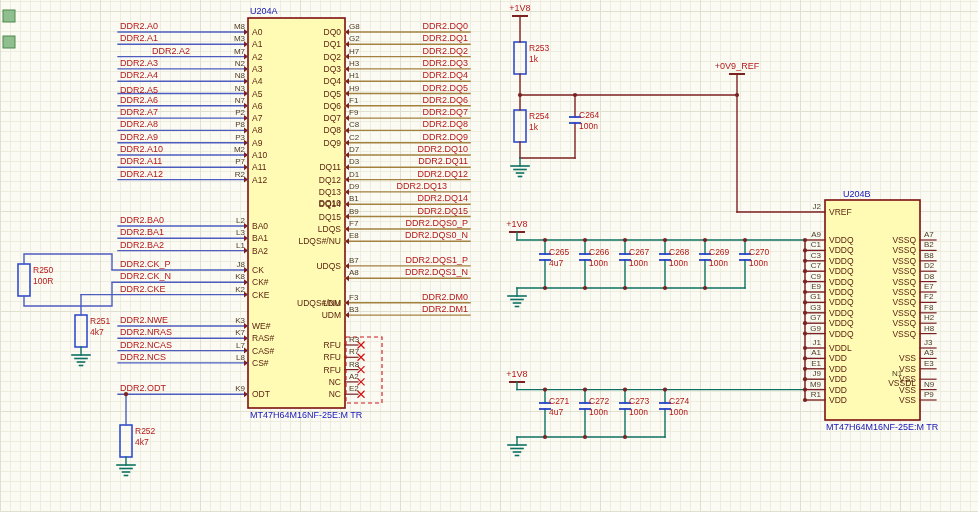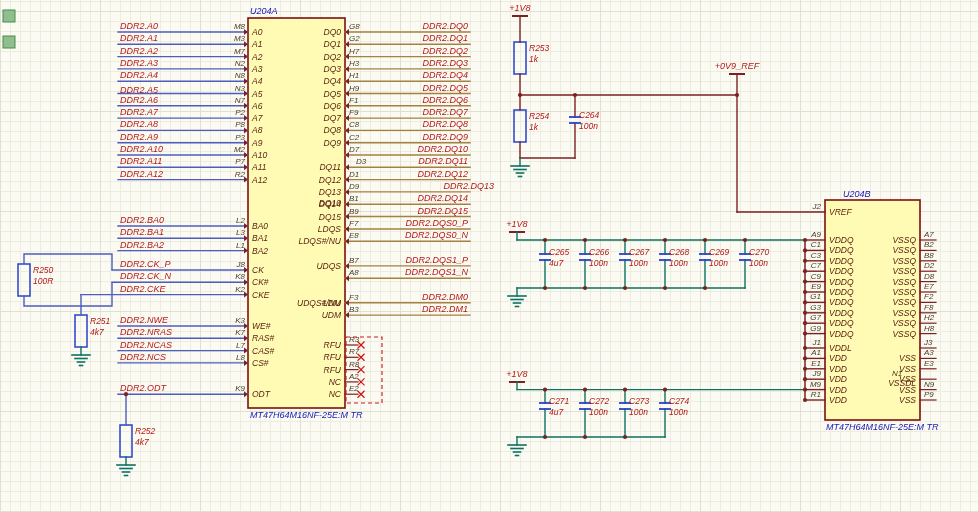--- a/index.html
+++ b/index.html
@@ -6,21 +6,20 @@
   html,body{width:978px;height:512px;overflow:hidden;background:#fff}
   #canvas{
     position:relative;width:978px;height:512px;
     background-color:#fbfbf4;
     background-image:
       repeating-linear-gradient(0deg,#e0e0d0 0,#e0e0d0 1px,transparent 1px,transparent 100px),
       repeating-linear-gradient(90deg,#e0e0d0 0,#e0e0d0 1px,transparent 1px,transparent 100px),
       repeating-linear-gradient(0deg,#ededdf 0,#ededdf 1px,transparent 1px,transparent 10px),
       repeating-linear-gradient(90deg,#ededdf 0,#ededdf 1px,transparent 1px,transparent 10px);
     font-family:"Liberation Sans",sans-serif;
-    font-style:italic;
   }
   #wiring{position:absolute;left:0;top:0}
   #labels{position:absolute;left:0;top:0;width:978px;height:512px;pointer-events:none}
   .t{position:absolute;font-size:9px;line-height:10px;white-space:pre}
 </style>
 </head>
 <body>
 
 <div id="canvas">
   <svg id="wiring" width="978" height="512">
@@ -307,21 +306,21 @@
     </svg>
   <div id="labels">
       <div class="t" style="top: 6px; left: 250px; color: rgb(22, 22, 184); font-size: 9px;">U204A</div>
       <div class="t" style="top: 410px; left: 250px; color: rgb(22, 22, 184); font-size: 9px;">MT47H64M16NF-25E:M TR</div>
       <div class="t" style="top: 21px; left: 120px; color: rgb(181, 24, 24); font-size: 9px;">DDR2.A0</div>
       <div class="t" style="top: 22px; right: 733px; color: rgb(76, 58, 32); font-size: 8px;">M8</div>
       <div class="t" style="top: 27px; left: 252px; color: rgb(92, 36, 16); font-size: 8.5px;">A0</div>
       <div class="t" style="top: 33.3px; left: 120px; color: rgb(181, 24, 24); font-size: 9px;">DDR2.A1</div>
       <div class="t" style="top: 34.3px; right: 733px; color: rgb(76, 58, 32); font-size: 8px;">M3</div>
       <div class="t" style="top: 39.3px; left: 252px; color: rgb(92, 36, 16); font-size: 8.5px;">A1</div>
-      <div class="t" style="top: 45.6px; left: 120px; color: rgb(181, 24, 24); font-size: 9px;">DDR2.A2</div>
+      <div class="t" style="top: 45.6px; left: 120px; color: rgb(181, 24, 24); font-size: 9px; padding-left: 32px;">DDR2.A2</div>
       <div class="t" style="top: 46.6px; right: 733px; color: rgb(76, 58, 32); font-size: 8px;">M7</div>
       <div class="t" style="top: 51.6px; left: 252px; color: rgb(92, 36, 16); font-size: 8.5px;">A2</div>
       <div class="t" style="top: 57.9px; left: 120px; color: rgb(181, 24, 24); font-size: 9px;">DDR2.A3</div>
       <div class="t" style="top: 58.9px; right: 733px; color: rgb(76, 58, 32); font-size: 8px;">N2</div>
       <div class="t" style="top: 63.9px; left: 252px; color: rgb(92, 36, 16); font-size: 8.5px;">A3</div>
       <div class="t" style="top: 70.2px; left: 120px; color: rgb(181, 24, 24); font-size: 9px;">DDR2.A4</div>
       <div class="t" style="top: 71.2px; right: 733px; color: rgb(76, 58, 32); font-size: 8px;">N8</div>
       <div class="t" style="top: 76.2px; left: 252px; color: rgb(92, 36, 16); font-size: 8.5px;">A4</div>
       <div class="t" style="top: 85px; left: 120px; color: rgb(181, 24, 24); font-size: 9px;">DDR2.A5</div>
       <div class="t" style="top: 83.5px; right: 733px; color: rgb(76, 58, 32); font-size: 8px;">N3</div>
@@ -407,26 +406,26 @@
       <div class="t" style="top: 119.4px; right: 510px; color: rgb(181, 24, 24); font-size: 9px;">DDR2.DQ8</div>
       <div class="t" style="top: 120.4px; left: 349px; color: rgb(76, 58, 32); font-size: 8px;">C8</div>
       <div class="t" style="top: 125.4px; right: 637px; color: rgb(92, 36, 16); font-size: 8.5px;">DQ8</div>
       <div class="t" style="top: 131.7px; right: 510px; color: rgb(181, 24, 24); font-size: 9px;">DDR2.DQ9</div>
       <div class="t" style="top: 132.7px; left: 349px; color: rgb(76, 58, 32); font-size: 8px;">C2</div>
       <div class="t" style="top: 137.7px; right: 637px; color: rgb(92, 36, 16); font-size: 8.5px;">DQ9</div>
       <div class="t" style="top: 144px; right: 510px; color: rgb(181, 24, 24); font-size: 9px;">DDR2.DQ10</div>
       <div class="t" style="top: 145px; left: 349px; color: rgb(76, 58, 32); font-size: 8px;">D7</div>
       <div class="t" style="top: 150px; right: 637px; color: rgb(92, 36, 16); font-size: 8.5px; margin-top: 48px;">DQ10</div>
       <div class="t" style="top: 156.3px; right: 510px; color: rgb(181, 24, 24); font-size: 9px;">DDR2.DQ11</div>
-      <div class="t" style="top: 157.3px; left: 349px; color: rgb(76, 58, 32); font-size: 8px; margin-left: 7px;">D3</div>
+      <div class="t" style="top: 157.3px; left: 349px; color: rgb(76, 58, 32); font-size: 8px;">D3</div>
       <div class="t" style="top: 162.3px; right: 637px; color: rgb(92, 36, 16); font-size: 8.5px;">DQ11</div>
       <div class="t" style="top: 168.6px; right: 510px; color: rgb(181, 24, 24); font-size: 9px;">DDR2.DQ12</div>
       <div class="t" style="top: 169.6px; left: 349px; color: rgb(76, 58, 32); font-size: 8px;">D1</div>
       <div class="t" style="top: 174.6px; right: 637px; color: rgb(92, 36, 16); font-size: 8.5px;">DQ12</div>
-      <div class="t" style="top: 180.9px; right: 484px; color: rgb(181, 24, 24); font-size: 9px; padding-left: 36px;">DDR2.DQ13</div>
+      <div class="t" style="top: 180.9px; right: 531px; color: rgb(181, 24, 24); font-size: 9px; padding-left: 36px;">DDR2.DQ13</div>
       <div class="t" style="top: 181.9px; left: 349px; color: rgb(76, 58, 32); font-size: 8px;">D9</div>
       <div class="t" style="top: 186.9px; right: 637px; color: rgb(92, 36, 16); font-size: 8.5px;">DQ13</div>
       <div class="t" style="top: 193.2px; right: 510px; color: rgb(181, 24, 24); font-size: 9px;">DDR2.DQ14</div>
       <div class="t" style="top: 194.2px; left: 349px; color: rgb(76, 58, 32); font-size: 8px;">B1</div>
       <div class="t" style="top: 199.2px; right: 637px; color: rgb(92, 36, 16); font-size: 8.5px;">DQ14</div>
       <div class="t" style="top: 205.5px; right: 510px; color: rgb(181, 24, 24); font-size: 9px;">DDR2.DQ15</div>
       <div class="t" style="top: 206.5px; left: 349px; color: rgb(76, 58, 32); font-size: 8px;">B9</div>
       <div class="t" style="top: 211.5px; right: 637px; color: rgb(92, 36, 16); font-size: 8.5px;">DQ15</div>
       <div class="t" style="top: 218px; right: 510px; color: rgb(181, 24, 24); font-size: 9px;">DDR2.DQS0_P</div>
       <div class="t" style="top: 219px; left: 349px; color: rgb(76, 58, 32); font-size: 8px;">F7</div>

